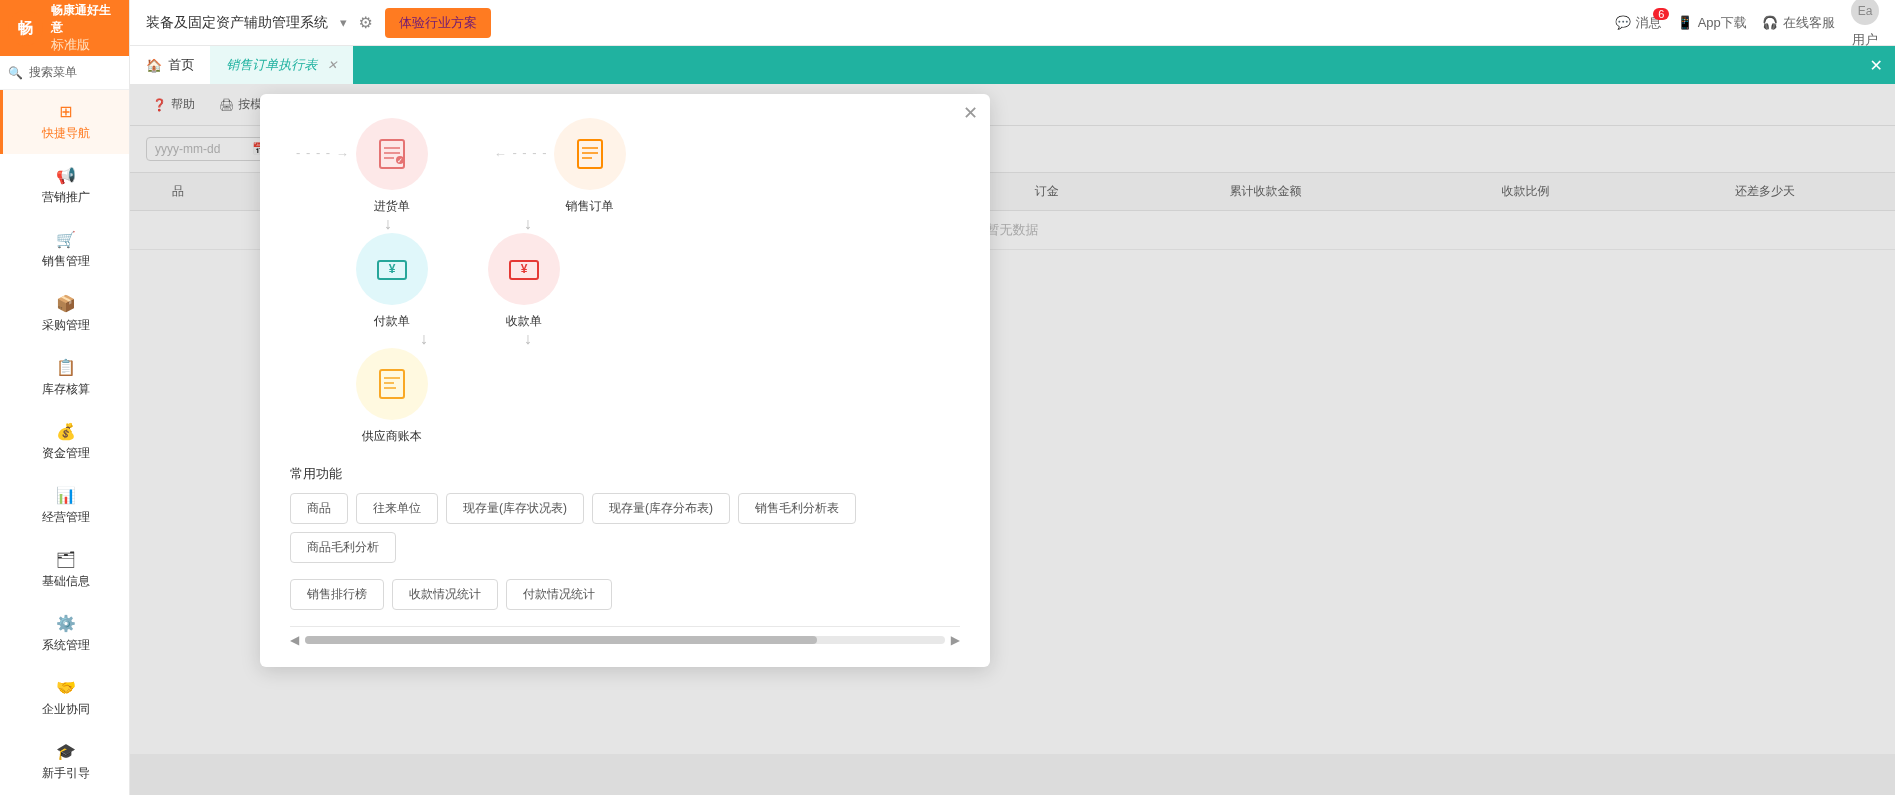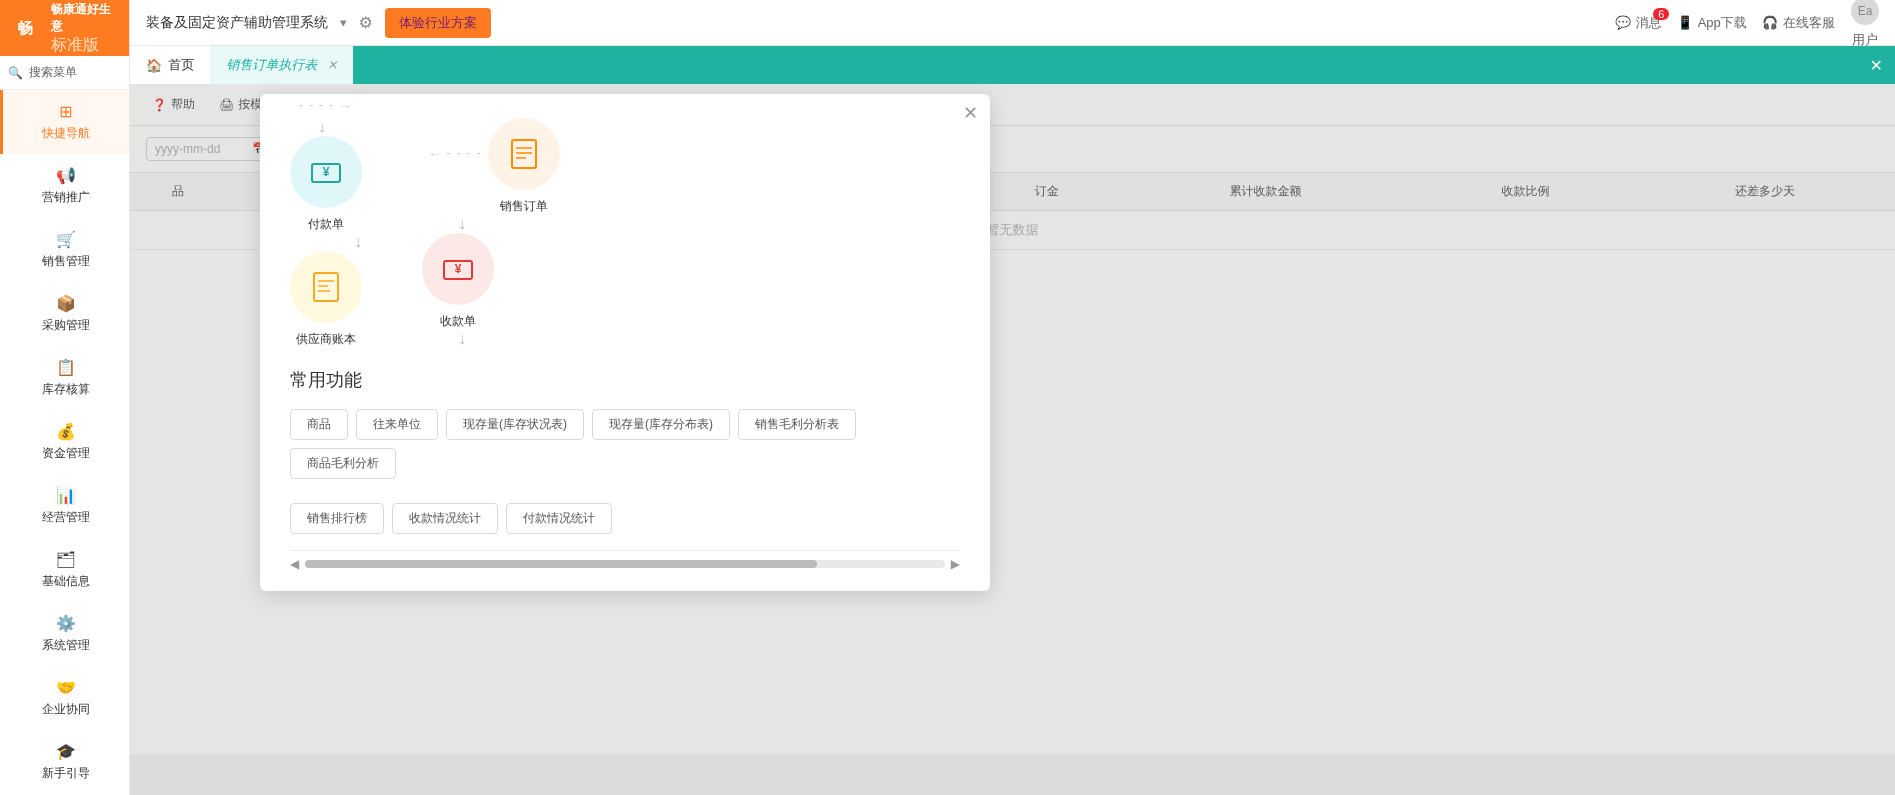--- a/index.html
+++ b/index.html
@@ -69,21 +69,21 @@
     .flow-circle.purple { background: #f0e8ff; }
     .flow-circle.orange { background: #fff3e8; }
     .flow-circle.teal { background: #e0f7fa; }
     .flow-circle.red { background: #fde8e8; }
     .flow-circle.yellow { background: #fff9e0; }
     .flow-circle.lightblue { background: #e0f0ff; }
     .flow-label { font-size: 12px; color: #333; text-align: center; }
 
     
     .common-functions { margin-top: 4px; }
-    .common-title { font-size: 18px; color: #333; margin-bottom: 17px; font-weight: 500; }
+    .common-title { font-size: 13px; color: #333; margin-bottom: 10px; font-weight: 500; }
     .func-buttons { display: flex; flex-wrap: wrap; gap: 8px; }
     .func-btn { border: 1px solid #d9d9d9; border-radius: 4px; padding: 6px 16px; font-size: 12px; color: #555; cursor: pointer; background: #fff; }
 
     
     .popup-scrollbar { border-top: 1px solid #e8e8e8; margin-top: 16px; padding-top: 6px; display: flex; align-items: center; gap: 6px; }
     .scrollbar-track { flex: 1; height: 8px; background: #e8e8e8; border-radius: 4px; }
     .scrollbar-thumb { width: 80%; height: 8px; background: #bbb; border-radius: 4px; }
     .scroll-arrow { color: #999; cursor: pointer; font-size: 12px; }
   </style>
 </head>
@@ -93,21 +93,21 @@
 
   <div class="sidebar">
     <div class="sidebar-logo">
 
       <svg width="36" height="36" viewBox="0 0 36 36">
         <circle cx="18" cy="18" r="18" fill="#ff7b21"></circle>
         <text x="18" y="23" text-anchor="middle" font-size="16" fill="#fff" font-weight="bold">畅</text>
       </svg>
       <div>
         <div style="color:#fff;font-size:12px;font-weight:bold;">畅康通好生意</div>
-        <div style="color:#ffe0c0;font-size:16px;">标准版</div>
+        <div style="color:#ffe0c0;font-size:13px;">标准版</div>
       </div>
     </div>
     <div class="sidebar-search">
       <span>🔍</span>
       <span>搜索菜单</span>
     </div>
     <div class="sidebar-nav">
       <div class="sidebar-item active">
         <span class="sidebar-item-icon">⊞</span>
         <span>快捷导航</span>
@@ -260,20 +260,33 @@
           <div style="display:flex; align-items:flex-start; gap:0; padding-bottom:16px;">
 
             <div style="display:flex;flex-direction:column;align-items:center;">
 
               <div style="display:flex;align-items:center;">
 
                 <div style="display:flex;align-items:center;margin-top:-28px;padding:0 6px;">
                   <span style="color:#ccc;font-size:13px;letter-spacing:1px;">- - - - →</span>
                 </div>
 
+                <div class="flow-node">
+                  <div class="flow-circle pink">
+                    <svg width="36" height="36" viewBox="0 0 36 36">
+                      <rect x="6" y="4" width="24" height="28" rx="2" fill="none" stroke="#e57373" stroke-width="2"></rect>
+                      <line x1="10" y1="12" x2="26" y2="12" stroke="#e57373" stroke-width="1.5"></line>
+                      <line x1="10" y1="17" x2="26" y2="17" stroke="#e57373" stroke-width="1.5"></line>
+                      <line x1="10" y1="22" x2="20" y2="22" stroke="#e57373" stroke-width="1.5"></line>
+                      <circle cx="26" cy="24" r="4" fill="#e57373"></circle>
+                      <text x="26" y="27" text-anchor="middle" font-size="7" fill="#fff">✓</text>
+                    </svg>
+                  </div>
+                  <span class="flow-label">进货单</span>
+                </div>
               </div>
 
               <div style="display:flex;width:100%;justify-content:flex-end;padding-right:36px;">
                 <span style="color:#bbb;font-size:16px;">↓</span>
               </div>
 
               <div style="display:flex;width:100%;justify-content:flex-end;padding-right:0;">
                 <div class="flow-node" style="margin-right:0;">
                   <div class="flow-circle teal">
                     <svg width="36" height="36" viewBox="0 0 36 36">
@@ -353,21 +366,21 @@
           <div class="common-functions">
             <div class="common-title">常用功能</div>
             <div class="func-buttons">
               <button class="func-btn">商品</button>
               <button class="func-btn">往来单位</button>
               <button class="func-btn">现存量(库存状况表)</button>
               <button class="func-btn">现存量(库存分布表)</button>
               <button class="func-btn">销售毛利分析表</button>
               <button class="func-btn">商品毛利分析</button>
             </div>
-            <div class="func-buttons" style="margin-top:24px;">
+            <div class="func-buttons" style="margin-top:16px;">
               <button class="func-btn">销售排行榜</button>
               <button class="func-btn">收款情况统计</button>
               <button class="func-btn">付款情况统计</button>
             </div>
           </div>
 
           <div class="popup-scrollbar">
             <span class="scroll-arrow">◀</span>
             <div class="scrollbar-track">
               <div class="scrollbar-thumb"></div>

